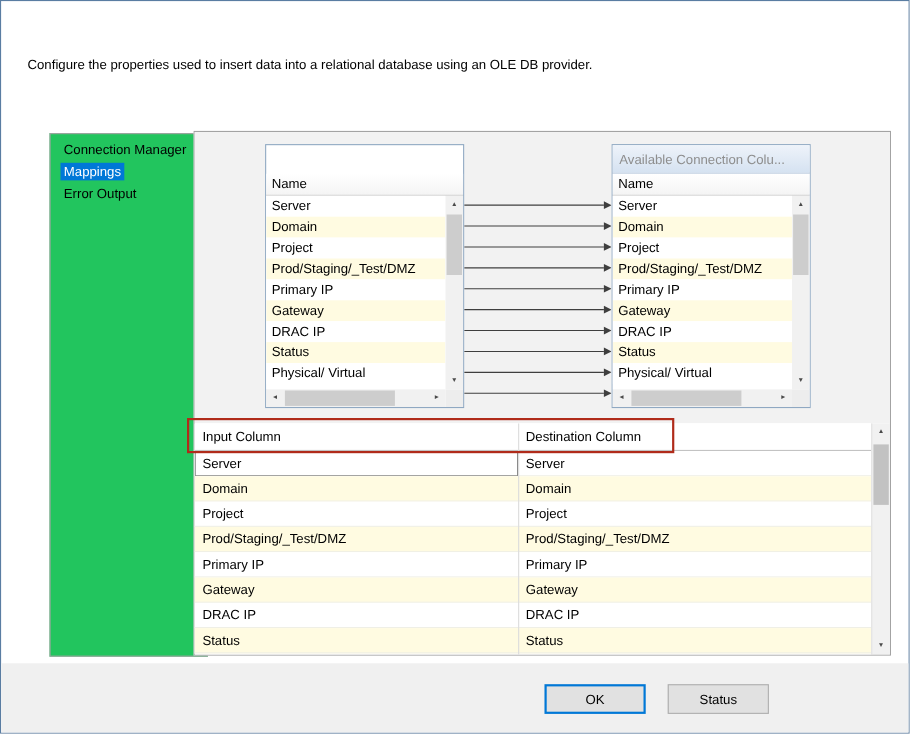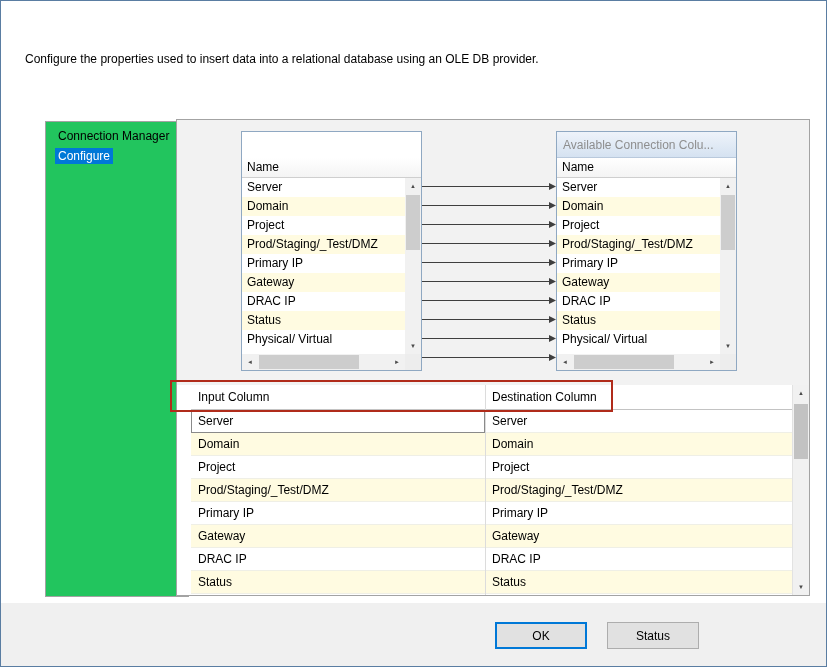--- a/index.html
+++ b/index.html
@@ -47,21 +47,21 @@
   .lb-hscroll { position:absolute; left:0; bottom:0; height:16px; width:163px; background:#f1f1f1; }
   .lb-corner { position:absolute; right:0; bottom:0; width:16px; height:16px; background:#ededed; }
   .sb-arrow { position:absolute; width:16px; height:16px; line-height:16px; text-align:center;
     font-size:6px; color:#4a4a4a; user-select:none; }
   .sb-up { top:0; left:0; } .sb-down { bottom:0; left:0; }
   .sb-left { left:0; top:0; } .sb-right { right:0; top:0; }
   .sb-thumb-v { position:absolute; left:1px; right:1px; top:17px; height:55px; background:#cdcdcd; }
   .sb-thumb-h { position:absolute; top:1px; bottom:1px; left:17px; width:100px; background:#cdcdcd; }
   .connectors { position:absolute; left:245px; top:11px; }
   
-  .grid-area { position:absolute; left:14px; top:265px; width:615px; height:210px; background:#fff; }
+  .grid-area { position:absolute; left:0; top:265px; width:615px; height:210px; background:#fff; }
   .grid-divider { position:absolute; left:294px; top:0; bottom:0; width:1px; background:#dcdcdc; z-index:2; }
   .grid-header { position:relative; height:25px; line-height:25px; background:#fff;
     border-bottom:1px solid #c3c3c3; }
   .gh-input { position:absolute; left:7px; top:0; }
   .gh-dest { position:absolute; left:301px; top:0; }
   .grid-row { position:relative; height:23px; line-height:22px; background:#fff; border-bottom:1px solid #efefe6; }
   .grid-row.alt { background:#fffbe1; }
   .cell { white-space:nowrap; overflow:hidden; }
   .cell-input { position:absolute; left:0; top:0; width:294px; height:23px; padding-left:7px; }
   .cell-dest  { position:absolute; left:295px; top:0; right:0; height:23px; padding-left:6px; }
@@ -86,21 +86,22 @@
 <body>
 
 <div class="window">
 
 
   <div class="description">Configure the properties used to insert data into a relational database using an OLE DB provider.</div>
 
   <div class="sidebar">
     <div id="sidebar-list">
         <div class="side-item"><span class="side-label">Connection Manager</span></div>
-        <div class="side-item selected"><span class="side-label">Configure</span></div>
+        <div class="side-item selected"><span class="side-label">Mappings</span></div>
+        <div class="side-item"><span class="side-label">Error Output</span></div>
       </div>
   </div>
 
   <div class="main-panel">
     <div class="top-area">
 
       <div class="listbox" style="left:64px">
         <div class="lb-header">Name</div>
         <div class="lb-rows" id="input-list">
             <div class="lb-row">Server</div>

